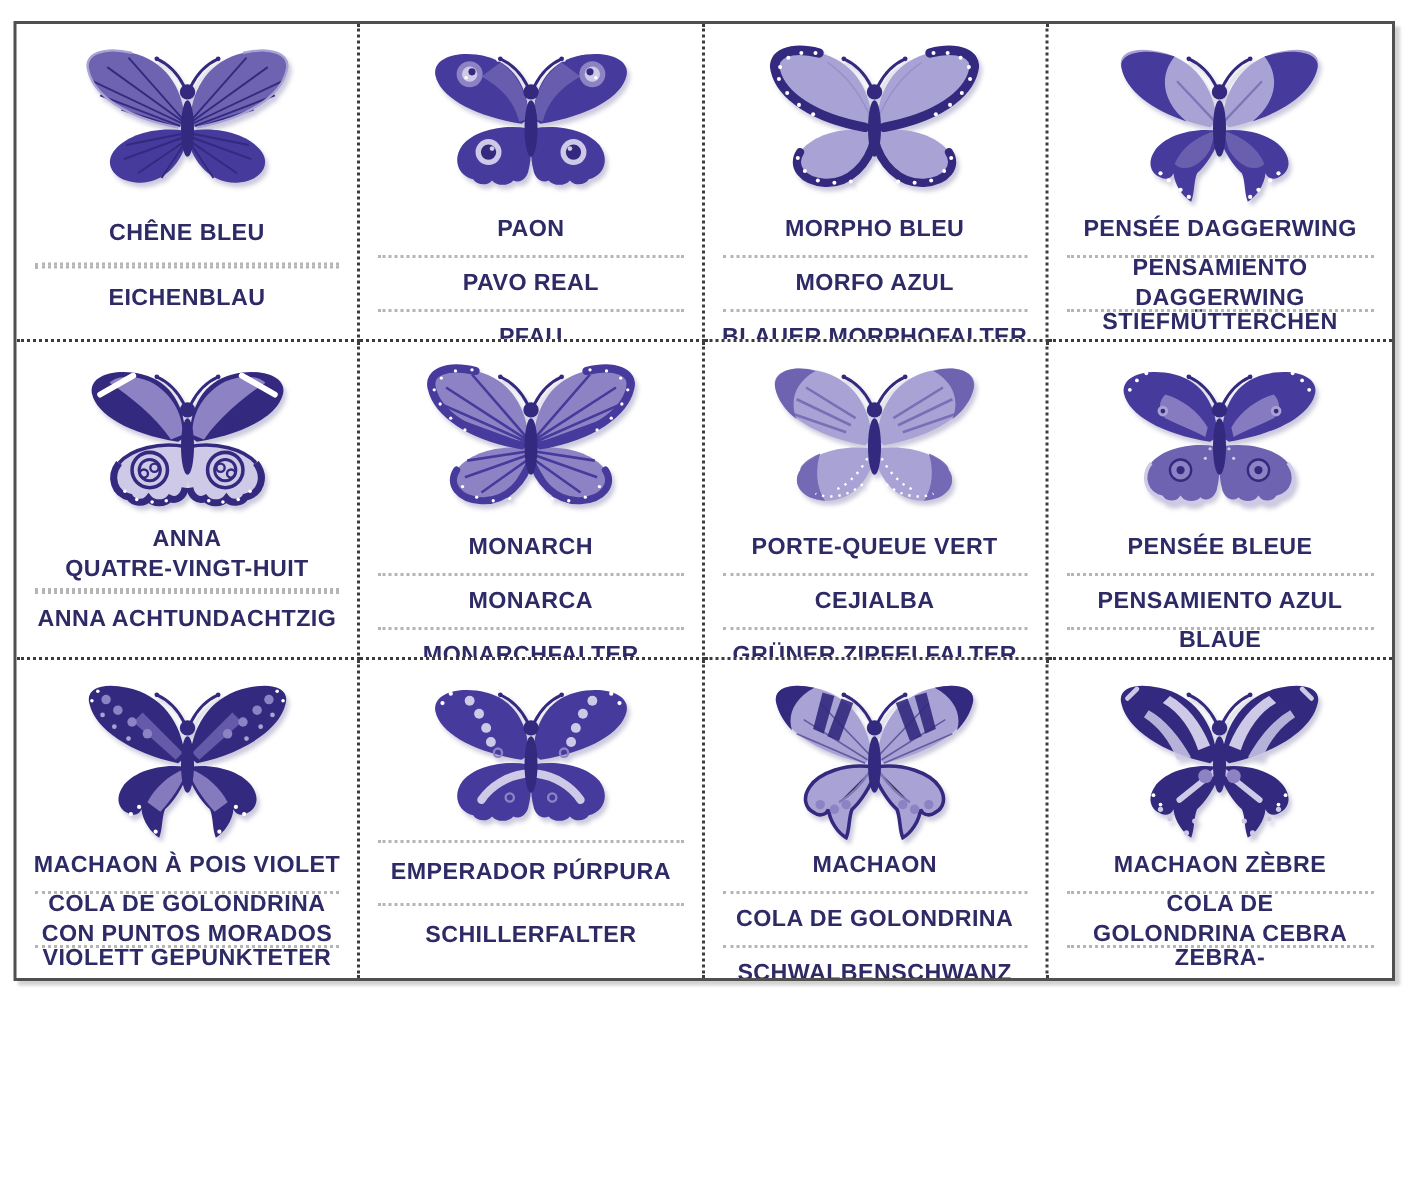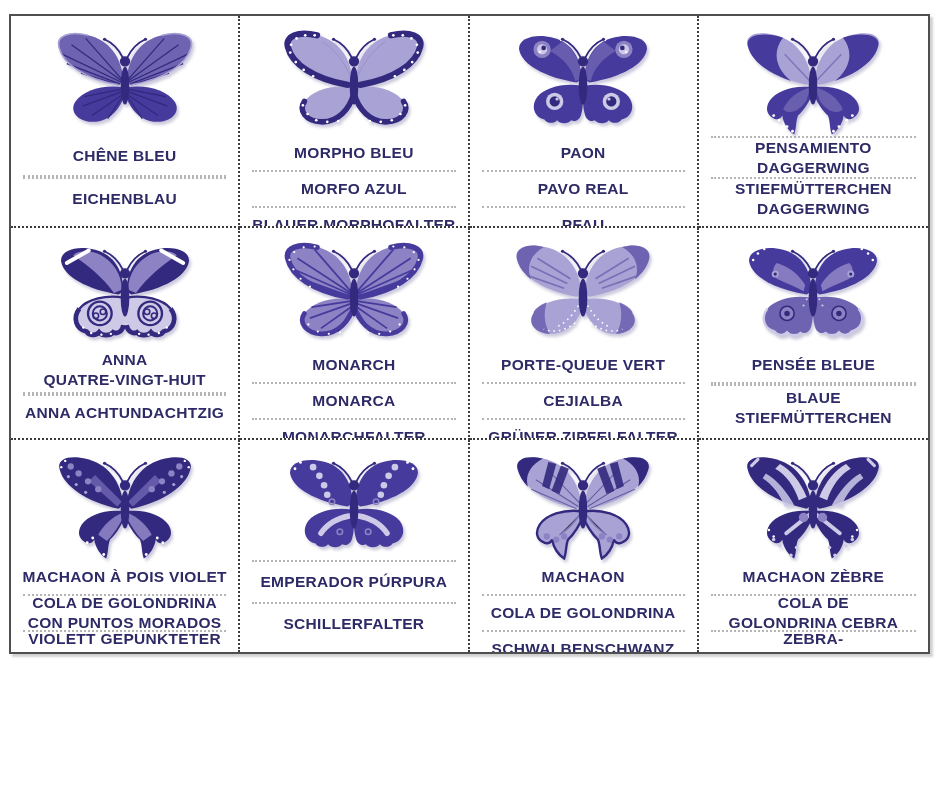--- a/index.html
+++ b/index.html
@@ -61,20 +61,74 @@
     <div class="sep"></div>
     <div class="name">
         <span>EICHENBLAU</span>
       </div>
   </div>
 
   <div class="card">
     <div class="bfly">
         <svg viewBox="0 0 200 150" width="158" height="118" aria-hidden="true">
       <g>
+            <path d="M102,78 C102,52 114,31 138,25 C163,19 184,27 181,41 C177,59 150,75 108,82 Z" fill="#463a9c"></path>
+            <path d="M102,86 C124,82 148,88 158,100 C167,112 162,126 149,129 C146,134 137,135 133,130 C129,135 119,135 115,130 C109,133 103,128 102,121 C99,110 100,96 102,86 Z" fill="#463a9c"></path>
+      <path d="M102,78 C102,58 111,40 126,30 L142,42 C124,52 114,64 110,80 Z" fill="#6e63b1" opacity="0.85"></path>
+      <circle cx="152" cy="40" r="11" fill="#8d83c4"></circle>
+            <circle cx="152" cy="40" r="6.5" fill="#cdc9e7"></circle>
+            <circle cx="150" cy="38" r="3" fill="#33297e"></circle>
+            <circle cx="155" cy="43" r="1.5" fill="#ffffff"></circle>
+      <circle cx="136" cy="106" r="11" fill="#cdc9e7"></circle>
+            <circle cx="136" cy="106" r="6.5" fill="#33297e"></circle>
+            <circle cx="133" cy="103" r="2" fill="#cdc9e7"></circle>
+      <circle cx="128" cy="28" r="1.5" fill="#ffffff"></circle>
+            <circle cx="136" cy="24" r="1.5" fill="#ffffff"></circle>
+            <circle cx="144" cy="22" r="1.5" fill="#ffffff"></circle>
+            <path d="M103,50 C109,38 117,31 126,27" stroke="#33297e" stroke-width="2.4" fill="none" stroke-linecap="round"></path>
+            <circle cx="126" cy="27" r="2" fill="#33297e"></circle>
+          </g>
+          <g transform="translate(200,0) scale(-1,1)">
+            <path d="M102,78 C102,52 114,31 138,25 C163,19 184,27 181,41 C177,59 150,75 108,82 Z" fill="#463a9c"></path>
+            <path d="M102,86 C124,82 148,88 158,100 C167,112 162,126 149,129 C146,134 137,135 133,130 C129,135 119,135 115,130 C109,133 103,128 102,121 C99,110 100,96 102,86 Z" fill="#463a9c"></path>
+      <path d="M102,78 C102,58 111,40 126,30 L142,42 C124,52 114,64 110,80 Z" fill="#6e63b1" opacity="0.85"></path>
+      <circle cx="152" cy="40" r="11" fill="#8d83c4"></circle>
+            <circle cx="152" cy="40" r="6.5" fill="#cdc9e7"></circle>
+            <circle cx="150" cy="38" r="3" fill="#33297e"></circle>
+            <circle cx="155" cy="43" r="1.5" fill="#ffffff"></circle>
+      <circle cx="136" cy="106" r="11" fill="#cdc9e7"></circle>
+            <circle cx="136" cy="106" r="6.5" fill="#33297e"></circle>
+            <circle cx="133" cy="103" r="2" fill="#cdc9e7"></circle>
+      <circle cx="128" cy="28" r="1.5" fill="#ffffff"></circle>
+            <circle cx="136" cy="24" r="1.5" fill="#ffffff"></circle>
+            <circle cx="144" cy="22" r="1.5" fill="#ffffff"></circle>
+            <path d="M103,50 C109,38 117,31 126,27" stroke="#33297e" stroke-width="2.4" fill="none" stroke-linecap="round"></path>
+            <circle cx="126" cy="27" r="2" fill="#33297e"></circle>
+          </g>
+          <ellipse cx="100" cy="86" rx="5.5" ry="24" fill="#33297e"></ellipse>
+          <circle cx="100" cy="55" r="6.5" fill="#33297e"></circle>
+        </svg>
+      </div>
+    <div class="name">
+        <span>PAON</span>
+      </div>
+    <div class="sep"></div>
+    <div class="name">
+        <span>PAVO REAL</span>
+      </div>
+    <div class="sep"></div>
+    <div class="name">
+        <span>PFAU</span>
+      </div>
+  </div>
+
+  <div class="card">
+    <div class="bfly">
+        <svg viewBox="0 0 200 150" width="158" height="118" aria-hidden="true">
+      <g>
             <path d="M102,80 C104,50 120,28 147,22 C171,16 188,23 184,37 C179,58 152,77 108,85 Z" fill="#a9a2d4"></path>
             <path d="M102,88 C128,84 153,92 163,106 C171,118 161,131 142,132 C121,133 105,116 100,95 Z" fill="#a9a2d4"></path>
       <path d="M108,85 C152,77 179,58 184,37 C188,23 171,16 147,22" stroke="#33297e" stroke-width="8" fill="none" stroke-linecap="round"></path>
       <path d="M100,95 C105,116 121,133 142,132 C161,131 171,118 163,106" stroke="#33297e" stroke-width="7" fill="none" stroke-linecap="round"></path>
       <path d="M102,80 C110,60 122,42 140,30" stroke="#8d83c4" stroke-width="1.2" fill="none" opacity="0.6"></path>
       <circle cx="150" cy="22" r="1.7" fill="#ffffff"></circle>
             <circle cx="162" cy="22" r="1.7" fill="#ffffff"></circle>
             <circle cx="173" cy="26" r="1.7" fill="#ffffff"></circle>
             <circle cx="180" cy="34" r="1.7" fill="#ffffff"></circle>
             <circle cx="181" cy="44" r="1.7" fill="#ffffff"></circle>
@@ -121,74 +175,20 @@
     <div class="sep"></div>
     <div class="name">
         <span>MORFO AZUL</span>
       </div>
     <div class="sep"></div>
     <div class="name">
         <span>BLAUER MORPHOFALTER</span>
       </div>
   </div>
 
-  <div class="card">
-    <div class="bfly">
-        <svg viewBox="0 0 200 150" width="158" height="118" aria-hidden="true">
-      <g>
-            <path d="M102,78 C102,52 114,31 138,25 C163,19 184,27 181,41 C177,59 150,75 108,82 Z" fill="#463a9c"></path>
-            <path d="M102,86 C124,82 148,88 158,100 C167,112 162,126 149,129 C146,134 137,135 133,130 C129,135 119,135 115,130 C109,133 103,128 102,121 C99,110 100,96 102,86 Z" fill="#463a9c"></path>
-      <path d="M102,78 C102,58 111,40 126,30 L142,42 C124,52 114,64 110,80 Z" fill="#6e63b1" opacity="0.85"></path>
-      <circle cx="152" cy="40" r="11" fill="#8d83c4"></circle>
-            <circle cx="152" cy="40" r="6.5" fill="#cdc9e7"></circle>
-            <circle cx="150" cy="38" r="3" fill="#33297e"></circle>
-            <circle cx="155" cy="43" r="1.5" fill="#ffffff"></circle>
-      <circle cx="136" cy="106" r="11" fill="#cdc9e7"></circle>
-            <circle cx="136" cy="106" r="6.5" fill="#33297e"></circle>
-            <circle cx="133" cy="103" r="2" fill="#cdc9e7"></circle>
-      <circle cx="128" cy="28" r="1.5" fill="#ffffff"></circle>
-            <circle cx="136" cy="24" r="1.5" fill="#ffffff"></circle>
-            <circle cx="144" cy="22" r="1.5" fill="#ffffff"></circle>
-            <path d="M103,50 C109,38 117,31 126,27" stroke="#33297e" stroke-width="2.4" fill="none" stroke-linecap="round"></path>
-            <circle cx="126" cy="27" r="2" fill="#33297e"></circle>
-          </g>
-          <g transform="translate(200,0) scale(-1,1)">
-            <path d="M102,78 C102,52 114,31 138,25 C163,19 184,27 181,41 C177,59 150,75 108,82 Z" fill="#463a9c"></path>
-            <path d="M102,86 C124,82 148,88 158,100 C167,112 162,126 149,129 C146,134 137,135 133,130 C129,135 119,135 115,130 C109,133 103,128 102,121 C99,110 100,96 102,86 Z" fill="#463a9c"></path>
-      <path d="M102,78 C102,58 111,40 126,30 L142,42 C124,52 114,64 110,80 Z" fill="#6e63b1" opacity="0.85"></path>
-      <circle cx="152" cy="40" r="11" fill="#8d83c4"></circle>
-            <circle cx="152" cy="40" r="6.5" fill="#cdc9e7"></circle>
-            <circle cx="150" cy="38" r="3" fill="#33297e"></circle>
-            <circle cx="155" cy="43" r="1.5" fill="#ffffff"></circle>
-      <circle cx="136" cy="106" r="11" fill="#cdc9e7"></circle>
-            <circle cx="136" cy="106" r="6.5" fill="#33297e"></circle>
-            <circle cx="133" cy="103" r="2" fill="#cdc9e7"></circle>
-      <circle cx="128" cy="28" r="1.5" fill="#ffffff"></circle>
-            <circle cx="136" cy="24" r="1.5" fill="#ffffff"></circle>
-            <circle cx="144" cy="22" r="1.5" fill="#ffffff"></circle>
-            <path d="M103,50 C109,38 117,31 126,27" stroke="#33297e" stroke-width="2.4" fill="none" stroke-linecap="round"></path>
-            <circle cx="126" cy="27" r="2" fill="#33297e"></circle>
-          </g>
-          <ellipse cx="100" cy="86" rx="5.5" ry="24" fill="#33297e"></ellipse>
-          <circle cx="100" cy="55" r="6.5" fill="#33297e"></circle>
-        </svg>
-      </div>
-    <div class="name">
-        <span>PAON</span>
-      </div>
-    <div class="sep"></div>
-    <div class="name">
-        <span>PAVO REAL</span>
-      </div>
-    <div class="sep"></div>
-    <div class="name">
-        <span>PFAU</span>
-      </div>
-  </div>
-
   <div class="card col4">
     <div class="bfly">
         <svg viewBox="0 0 200 150" width="158" height="118" aria-hidden="true">
       <g>
             <path d="M102,80 C105,50 122,27 151,21 C173,16 187,22 183,35 C178,56 149,76 108,85 Z" fill="#a9a2d4"></path>
       <path d="M138,25 C162,17 186,21 183,35 C179,54 158,70 128,80 C148,64 152,42 138,25 Z" fill="#463a9c"></path>
       <path d="M102,88 C125,85 147,93 155,105 C161,114 159,123 151,127 C147,130 141,129 139,124 C138,134 131,144 124,148 C121,141 122,131 119,124 C112,118 103,104 100,94 Z" fill="#463a9c"></path>
       <path d="M103,88 C118,92 132,102 138,116 C130,124 116,118 108,104 Z" fill="#6e63b1" opacity="0.9"></path>
       <path d="M104,80 L136,46" stroke="#6e63b1" stroke-width="2" opacity="0.7"></path>
       <circle cx="126" cy="144" r="1.8" fill="#ffffff"></circle>
@@ -207,20 +207,23 @@
       <circle cx="126" cy="144" r="1.8" fill="#ffffff"></circle>
             <circle cx="133" cy="138" r="1.8" fill="#ffffff"></circle>
             <circle cx="143" cy="130" r="1.8" fill="#ffffff"></circle>
             <circle cx="150" cy="124" r="1.8" fill="#ffffff"></circle>
             <path d="M103,50 C109,38 117,31 126,27" stroke="#33297e" stroke-width="2.4" fill="none" stroke-linecap="round"></path>
             <circle cx="126" cy="27" r="2" fill="#33297e"></circle>
           </g>
           <ellipse cx="100" cy="86" rx="5.5" ry="24" fill="#33297e"></ellipse>
           <circle cx="100" cy="55" r="6.5" fill="#33297e"></circle>
         </svg>
+      </div>
+    <div class="name">
+        <span>PENSÉE DAGGERWING</span>
       </div>
     <div class="sep"></div>
     <div class="name">
         <span>PENSAMIENTO
 DAGGERWING</span>
       </div>
     <div class="sep"></div>
     <div class="name">
         <span>STIEFMÜTTERCHEN
 DAGGERWING</span>
@@ -423,20 +426,23 @@
             <circle cx="126" cy="27" r="2" fill="#33297e"></circle>
           </g>
           <ellipse cx="100" cy="86" rx="5.5" ry="24" fill="#33297e"></ellipse>
           <circle cx="100" cy="55" r="6.5" fill="#33297e"></circle>
         </svg>
       </div>
     <div class="name">
         <span>PENSÉE BLEUE</span>
       </div>
     <div class="sep"></div>
+    <div class="name">
+        <span>PENSAMIENTO AZUL</span>
+      </div>
     <div class="sep"></div>
     <div class="name">
         <span>BLAUE STIEFMÜTTERCHEN</span>
       </div>
   </div>
 
   <div class="card row3">
     <div class="bfly">
         <svg viewBox="0 0 200 150" width="158" height="118" aria-hidden="true">
       <g>

